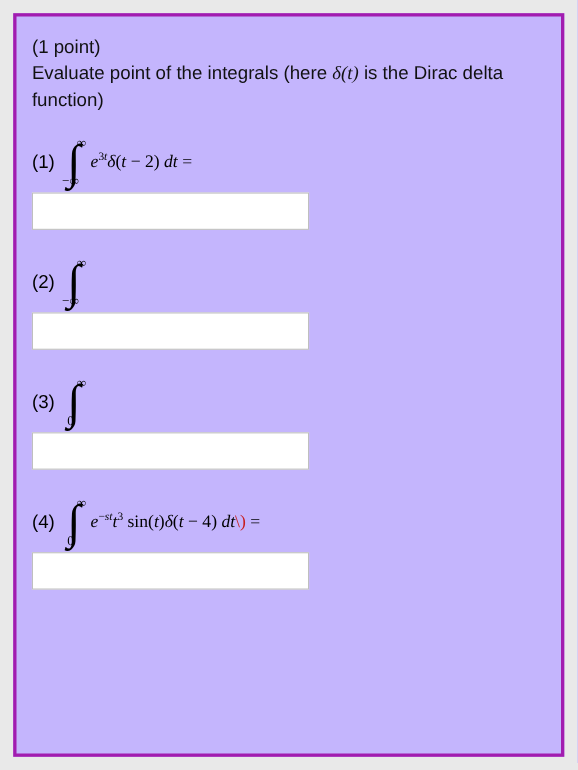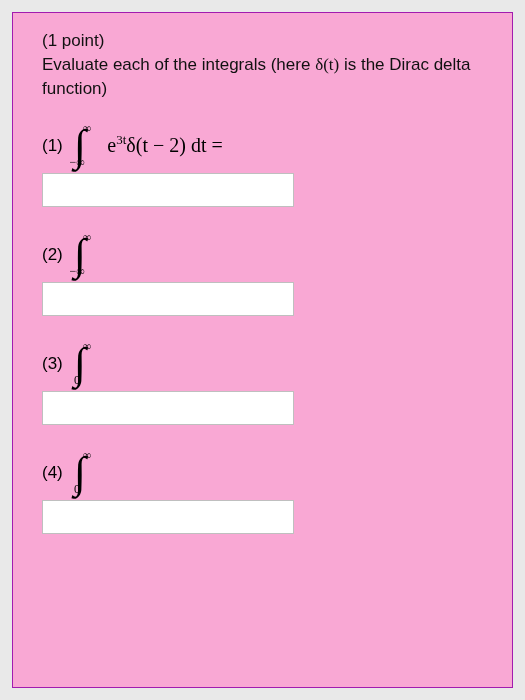--- a/index.html
+++ b/index.html
@@ -4,33 +4,33 @@
 <style>
   * { box-sizing: border-box; margin: 0; padding: 0; }
   body {
     width: 525px;
     height: 700px;
     background: #e9e9e9;
     font-family: Arial, Helvetica, sans-serif;
     padding: 12px;
   }
   .panel {
-    background: #f9a8d4;
-    border: 1px solid #a21caf;
+    background: #c4b5fd;
+    border: 3px solid #a21caf;
     width: 100%;
     height: 100%;
-    padding: 16px 29px;
+    padding: 16px 14px;
   }
   .intro {
     font-size: 17px;
     line-height: 1.4;
     color: #111;
     margin-bottom: 24px;
   }
-  .ital { font-family: 'Times New Roman', serif; }
+  .ital { font-style: italic; font-family: 'Times New Roman', serif; }
   .problem {
     margin-bottom: 8px;
   }
   .prow {
     display: flex;
     align-items: center;
     font-size: 18px;
     margin-bottom: 6px;
   }
   .label {
@@ -47,42 +47,42 @@
   .intsym {
     display: inline-flex;
     flex-direction: column;
     align-items: center;
     margin: 0 0px;
     line-height: 0.75;
   }
   .intsym .top { font-size: 12px; margin-bottom: -4px; margin-left: 14px;}
   .intsym .mid { font-size: 44px; }
   .intsym .bot { font-size: 12px; margin-top: -4px; margin-left: -6px;}
-  .expr { margin-left: 16px; font-size: 20px; }
+  .expr { margin-left: 4px; font-size: 16px; }
   sup { font-size: 0.65em; vertical-align: super; line-height: 0; }
   .ansbox {
     width: 252px;
     height: 34px;
     border: 1px solid #bfbfbf;
     background: #fff;
     display: block;
     margin: 4px 0 26px 0;
     padding: 4px 6px;
     font-size: 15px;
   }
   .red { color: #c81e1e; }
 </style>
 </head>
 <body>
 
 <div class="panel">
 
   <div class="intro">
     <span>(1 point)</span><br>
-    <span>Evaluate each of the integrals (here </span><span class="ital">δ(t)</span><span> is the Dirac delta function)</span>
+    <span>Evaluate point of the integrals (here </span><span class="ital">δ(t)</span><span> is the Dirac delta function)</span>
   </div>
 
   <div class="problem">
     <div class="prow">
       <span class="label">(1)</span>
       <span class="math">
         <span class="intsym">
           <span class="top">∞</span>
           <span class="mid">∫</span>
           <span class="bot">−∞</span>
@@ -123,18 +123,19 @@
 
   <div class="problem">
     <div class="prow">
       <span class="label">(4)</span>
       <span class="math">
         <span class="intsym">
           <span class="top">∞</span>
           <span class="mid">∫</span>
           <span class="bot">0</span>
         </span>
+        <span class="expr"><span class="ital">e</span><sup>−<span class="ital">st</span></sup><span class="ital">t</span><sup>3</sup>&nbsp;sin(<span class="ital">t</span>)<span class="ital">δ</span>(<span class="ital">t</span> − 4)&nbsp;<span class="ital">dt</span><span class="red">\)</span>&nbsp;=</span>
       </span>
     </div>
     <input class="ansbox" type="text" value="" style="">
   </div>
 
 </div>
 
 </body></html>

